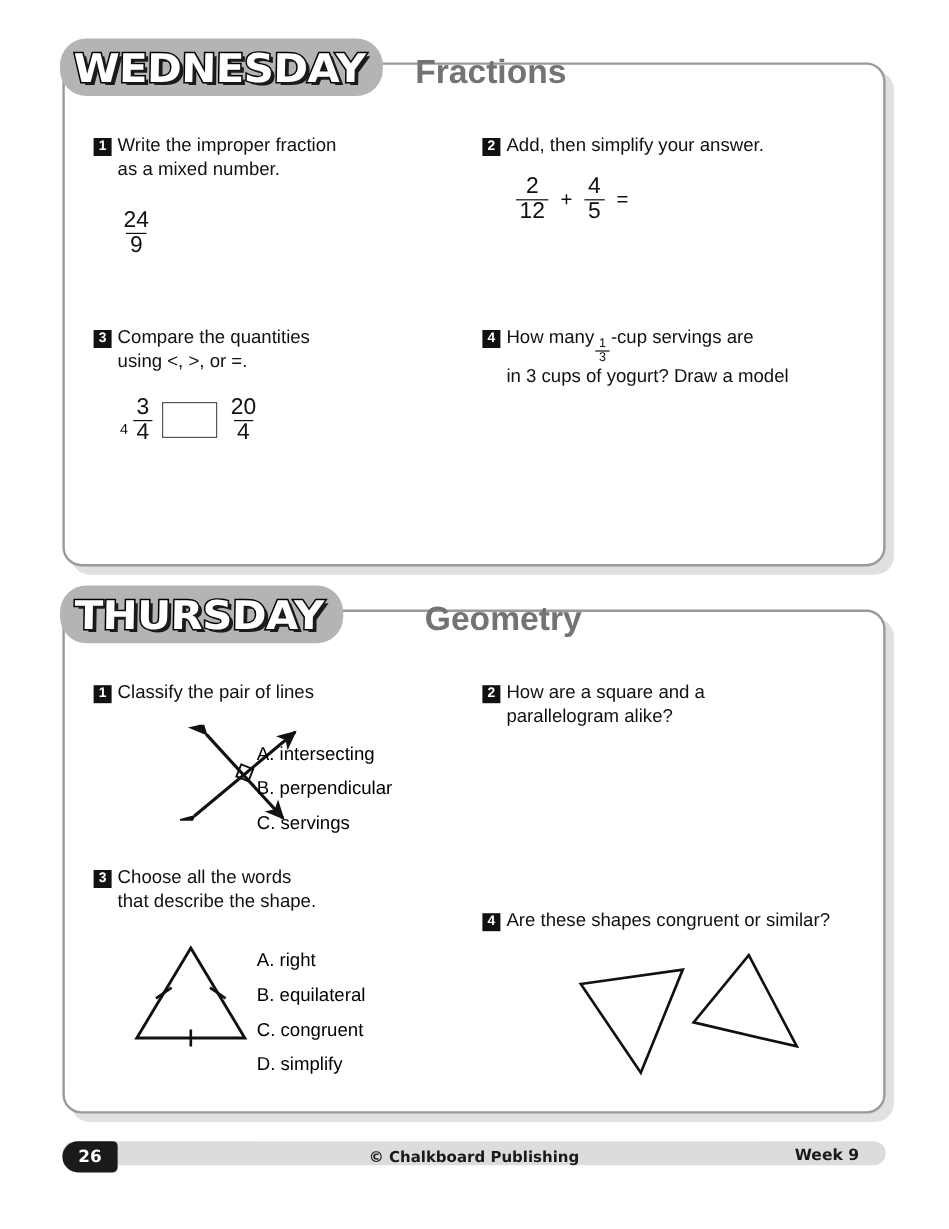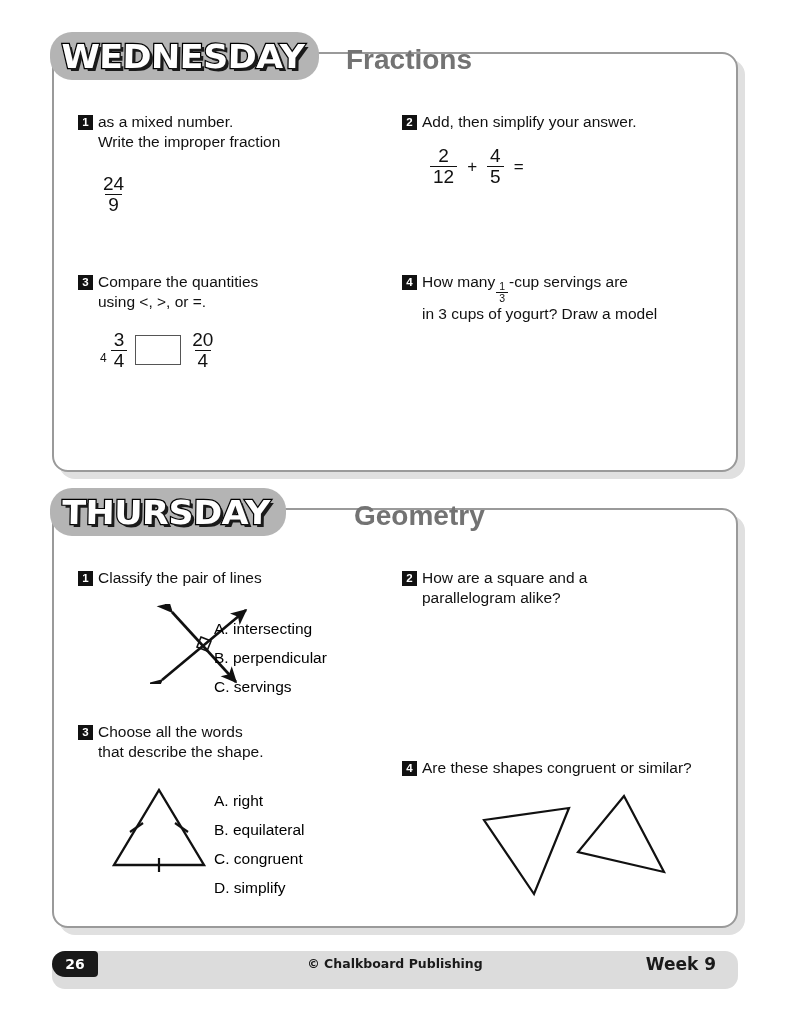--- a/index.html
+++ b/index.html
@@ -148,21 +148,21 @@
 
   
   .fig { position: absolute; }
 
   
   #footer {
     position: absolute;
     left: 52px;
     top: 951px;
     width: 686px;
-    height: 38px;
+    height: 20px;
     background: #dcdcdc;
     border-radius: 13px;
   }
   #page-badge {
     position: absolute;
     left: 0px;
     top: 0px;
     width: 46px;
     height: 26px;
     background: #1a1a1a;
@@ -186,43 +186,43 @@
     color: #1a1a1a;
   }
   #footer-week {
     position: absolute;
     right: 22px;
     top: 0;
     height: 26px;
     line-height: 26px;
     font-family: "DejaVu Sans", sans-serif;
     font-weight: bold;
-    font-size: 17px;
+    font-size: 13px;
     color: #1a1a1a;
     text-align: center;
   }
 </style>
 </head>
 <body>
 
 <div class="page">
 
   <div class="day-card" id="card-wednesday">
 
     <div class="day-banner">
       <span class="day-name">WEDNESDAY</span>
     </div>
     <div class="subject" id="subject-wednesday">Fractions</div>
 
     <div class="q" style="left:24px; top:58px; width:300px;">
       <div class="q-head">
         <span class="q-num">1</span>
         <span class="q-text">
+          <span class="ln">Write the improper fraction</span>
           <span class="ln">as a mixed number.</span>
-          <span class="ln">Write the improper fraction</span>
         </span>
       </div>
       <div style="margin-top:22px; margin-left:22px;">
         <span class="frac frac-lg">
           <span class="num">24</span>
           <span class="den">9</span>
         </span>
       </div>
     </div>
 

